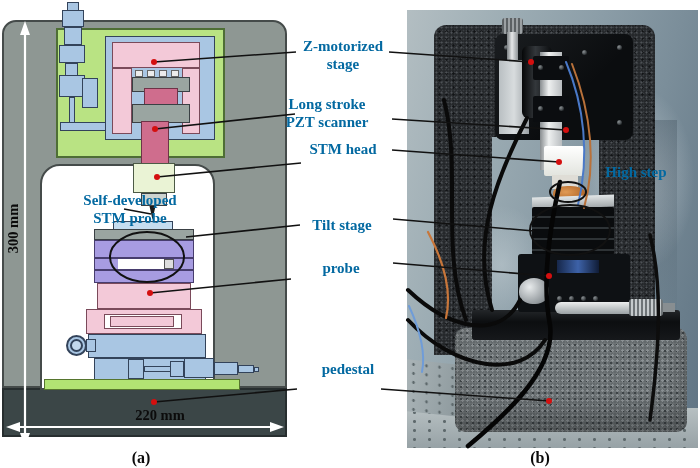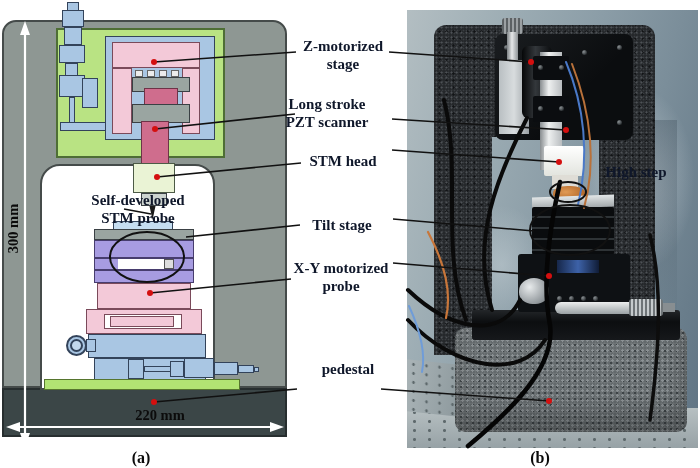--- a/index.html
+++ b/index.html
@@ -21,21 +21,21 @@
   .granite2{background-color:#646a6d;
     background-image:radial-gradient(circle,#8b9194 1px,transparent 1.4px),
                      radial-gradient(circle,#3e4447 1px,transparent 1.4px),
                      radial-gradient(circle,#757b7e .8px,transparent 1.2px);
     background-size:5px 5px,6px 6px,3px 3px;background-position:0 0,3px 2px,1px 2px;
     box-shadow:inset 0 -18px 24px rgba(0,0,0,.28), inset 12px 0 18px rgba(255,255,255,.05);}
   .screw{position:absolute;width:5px;height:5px;border-radius:50%;
     background:radial-gradient(circle at 35% 35%, #8b9194, #2c3033 70%);}
   
   .lbl{position:absolute;text-align:center;font-weight:bold;font-size:15px;line-height:18px;
-       color:#0f172a;z-index:8;}
+       color:#0369a1;z-index:8;}
   .cap{position:absolute;text-align:center;font-weight:bold;font-size:16px;color:#0b0b0b;z-index:8;}
   .dim{position:absolute;text-align:center;font-weight:bold;font-size:14.5px;color:#0b0b0b;z-index:8;}
   #overlay{position:absolute;left:0;top:0;z-index:7;}
 </style>
 </head>
 <body>
 
 <div id="fig">
 
   <div class="abs" style="left:2px;top:20px;width:285px;height:368px;background:#8e9793;border:2px solid #454b4a;border-radius:14px 14px 0 0;"></div>
@@ -234,34 +234,33 @@
   </svg>
 
   <div class="lbl" style="left:293px;top:37px;width:100px;">
     <div>Z-motorized</div>
     <div>stage</div>
   </div>
   <div class="lbl" style="left:277px;top:95px;width:100px;">
     <div>Long stroke</div>
     <div>PZT scanner</div>
   </div>
-  <div class="lbl" style="left:293px;top:152px;width:100px;">
+  <div class="lbl" style="left:293px;top:140px;width:100px;">
     <div>STM head</div>
   </div>
   <div class="lbl" style="left:292px;top:216px;width:100px;">
     <div>Tilt stage</div>
   </div>
   <div class="lbl" style="left:291px;top:259px;width:100px;">
-    <div>X-Y motorized</div>
     <div>probe</div>
   </div>
   <div class="lbl" style="left:298px;top:360px;width:100px;">
     <div>pedestal</div>
   </div>
-  <div class="lbl" style="left:88px;top:191px;width:100px;">
+  <div class="lbl" style="left:80px;top:191px;width:100px;">
     <div>Self-developed</div>
     <div>STM probe</div>
   </div>
   <div class="lbl" style="left:580px;top:163px;width:112px;">
     <div>High step</div>
   </div>
 
   <div class="dim" style="left:-27px;top:220px;width:80px;transform:rotate(-90deg);">300 mm</div>
   <div class="dim" style="left:120px;top:407px;width:80px;">220 mm</div>
 

